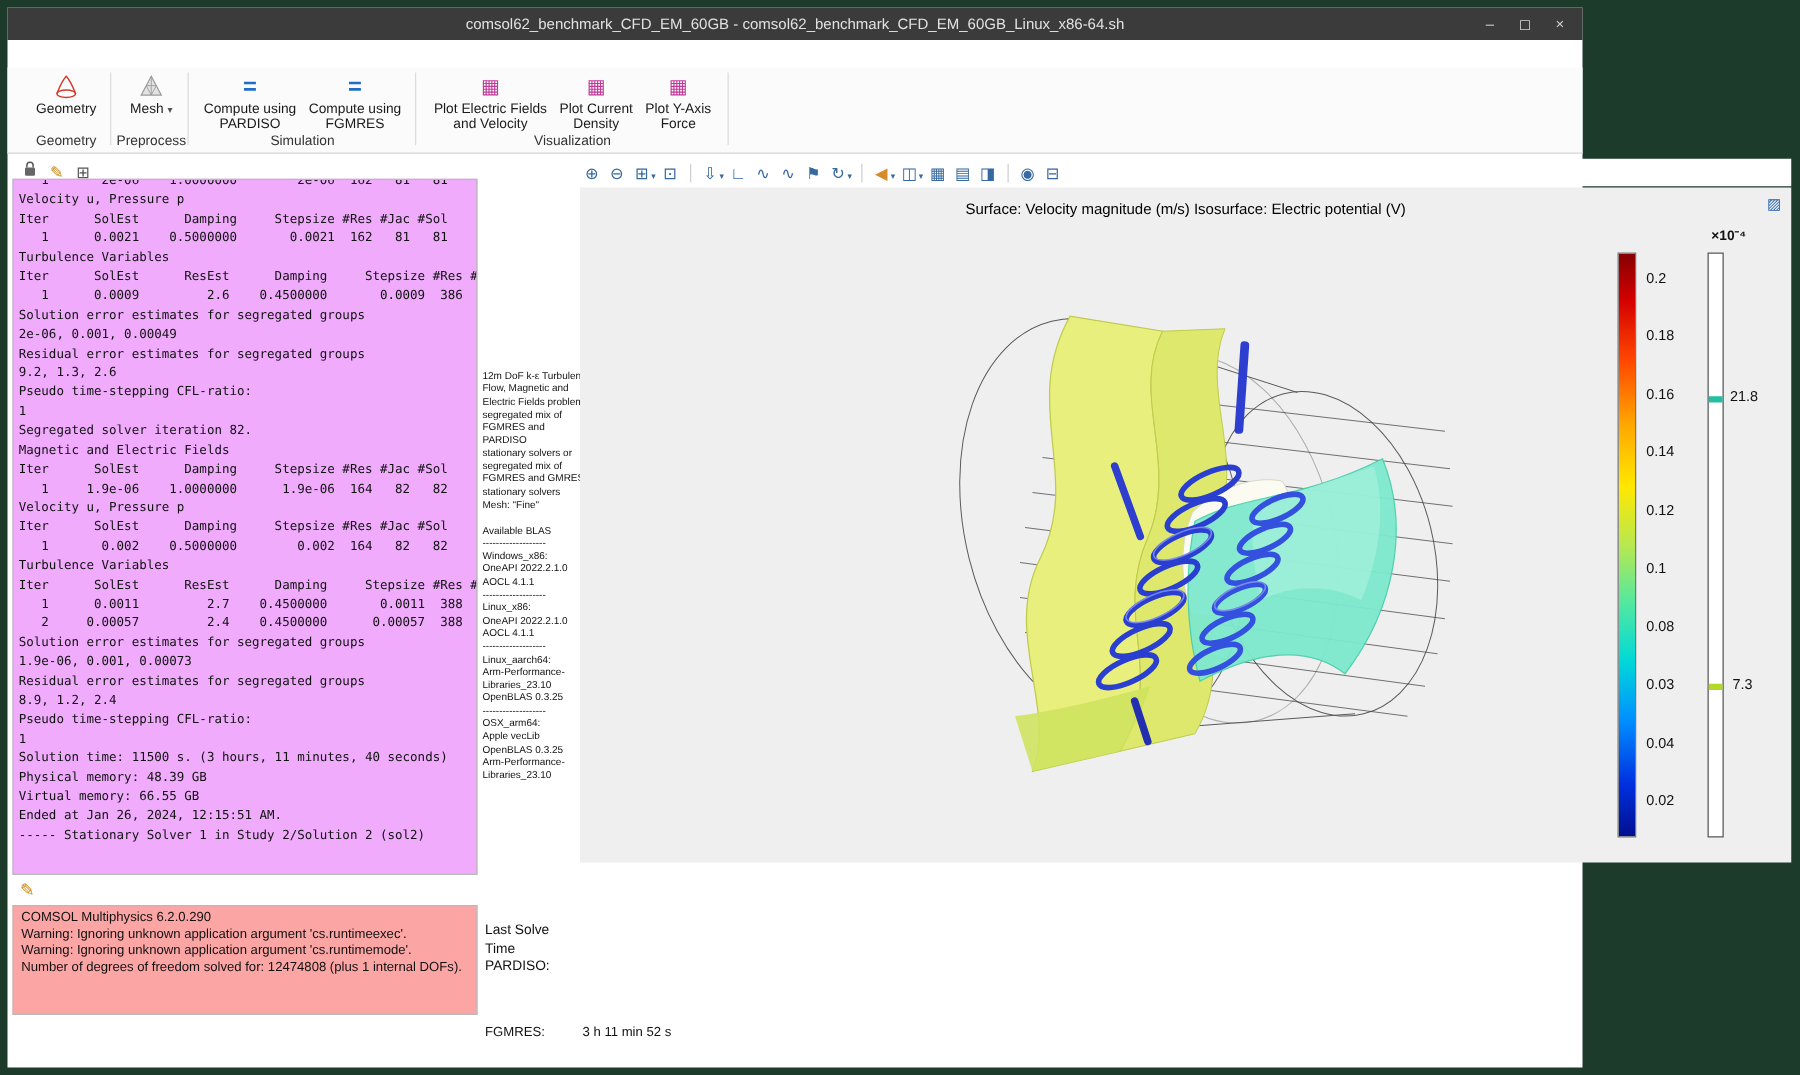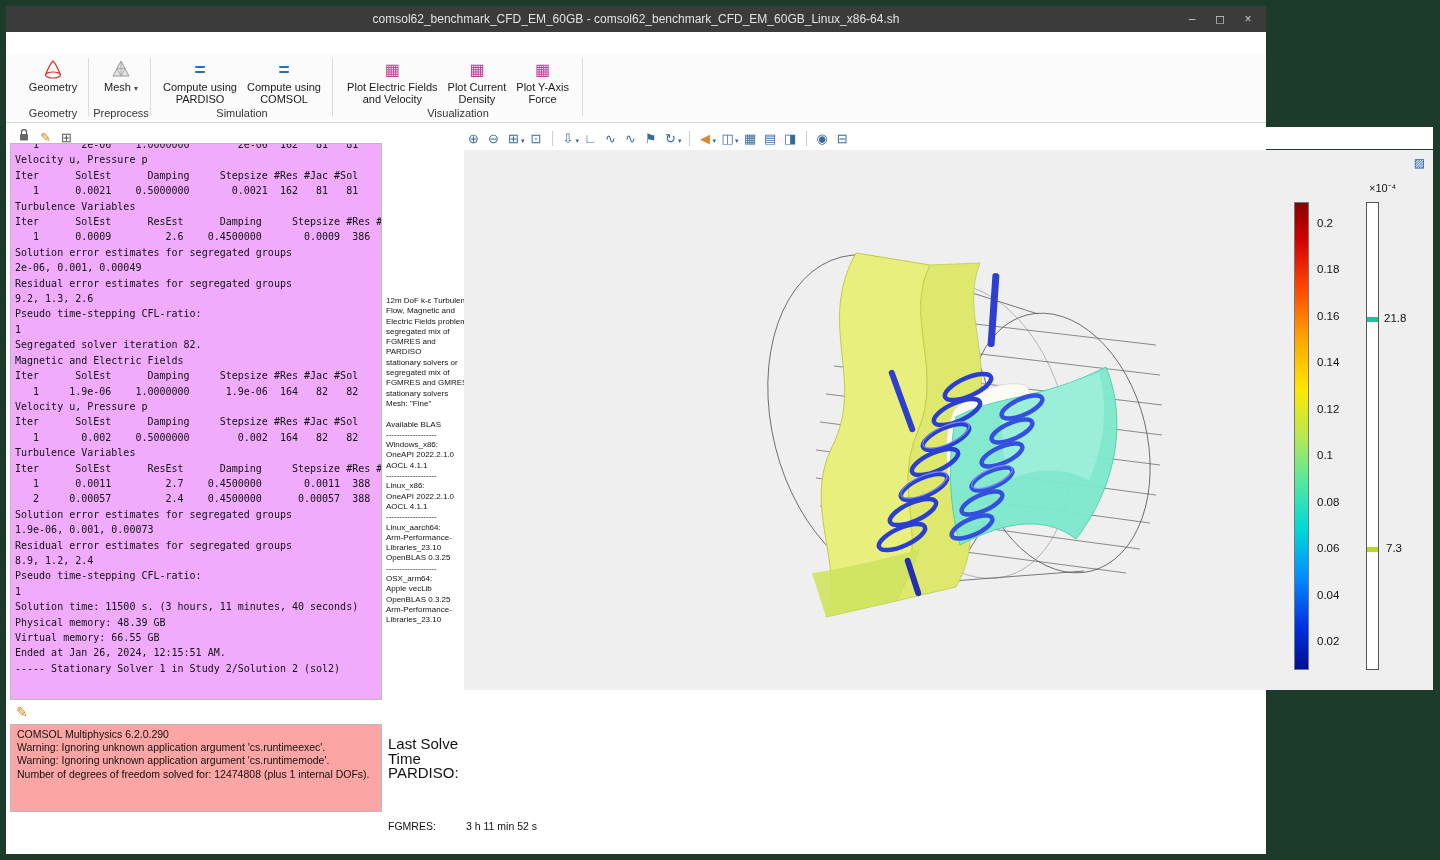--- a/index.html
+++ b/index.html
@@ -44,40 +44,40 @@
 
   .edit-under{position:absolute;left:10px;top:698px;color:#c8860a;font-size:14px;}
 
   
   .message-box{position:absolute;left:4px;top:718px;width:372px;height:88px;border:1px solid #b9b9b9;background:#fca5a5;font-size:10.5px;line-height:13.2px;padding:3px 6px;white-space:pre-line;color:#111;box-sizing:border-box;overflow:hidden;}
 
   
   .info-panel{position:absolute;left:380px;top:290px;width:86px;font-size:8px;line-height:10.3px;white-space:pre-line;color:#111;}
 
   
-  .lastsolve{position:absolute;left:382px;top:731px;font-size:15px;line-height:14.5px;white-space:pre-line;color:#111;}
+  .lastsolve{position:absolute;left:382px;top:731px;font-size:11px;line-height:14.5px;white-space:pre-line;color:#111;}
   .fgmres-label{position:absolute;left:382px;top:814px;font-size:10.5px;color:#111;}
   .fgmres-value{position:absolute;left:460px;top:814px;font-size:10.5px;color:#111;}
 
   
   .g-toolbar{position:absolute;left:458px;top:121px;width:969px;height:22px;display:flex;align-items:center;gap:1px;background:#fff;}
   .gt-icon{min-width:19px;height:19px;display:flex;align-items:center;justify-content:center;color:#35699f;font-size:13px;cursor:default;}
   .gt-icon.orange{color:#d98b2b;}
   .gt-dd{font-size:7px;color:#35699f;margin:6px 1px 0 -3px;}
   .gt-sep{width:1px;height:15px;background:#cfcfcf;margin:0 5px;}
 
   
   .g-area{position:absolute;left:458px;top:144px;width:969px;height:540px;background:#efeff0;overflow:hidden;}
   .g-title{position:absolute;top:10px;left:0;right:0;text-align:center;font-size:12px;color:#000;}
   .corner-icon{position:absolute;right:8px;top:6px;color:#1f5fae;font-size:12px;}
 
   .colorbar{position:absolute;left:830px;top:52px;width:15px;height:468px;border:1px solid #777;box-sizing:border-box;
     background:linear-gradient(to bottom,#870000 0%,#d40000 8%,#ff4500 18%,#ffa500 29%,#ffe800 40%,#b8e850 50%,#52e8a0 60%,#00d8d8 70%,#0090ff 80%,#0030e0 91%,#001090 100%);}
   .cb-ticks{position:absolute;left:853px;top:51px;height:430px;display:flex;flex-direction:column;justify-content:space-between;font-size:11.5px;color:#111;margin-top:16px;}
-  .cb-exp{position:absolute;left:905px;top:30px;font-size:11px;color:#111;}
+  .cb-exp{position:absolute;left:905px;top:30px;font-size:11px;color:#111;font-weight:bold;}
   .iso-bar{position:absolute;left:902px;top:52px;width:13px;height:468px;background:#fff;border:1px solid #555;box-sizing:border-box;}
   .iso-mark{position:absolute;left:0;right:0;height:5px;}
   .iso-mark.upper{top:114px;background:#23bfa0;}
   .iso-mark.lower{top:344px;background:#b2d929;}
   .iso-label{position:absolute;font-size:11.5px;color:#111;}
   .iso-label.upper{left:920px;top:162px;}
   .iso-label.lower{left:922px;top:392px;}
 
   .scene{position:absolute;left:240px;top:55px;width:500px;height:470px;}
 </style>
@@ -132,21 +132,21 @@
     <div class="rgroup" id="grp-sim">
       <div class="rbtn-row">
         <div class="rbtn">
           <span class="ricon icon-eq">=</span>
           <span class="rlabel">Compute using</span>
           <span class="rlabel">PARDISO</span>
         </div>
         <div class="rbtn">
           <span class="ricon icon-eq">=</span>
           <span class="rlabel">Compute using</span>
-          <span class="rlabel">COMSOL</span>
+          <span class="rlabel">FGMRES</span>
         </div>
       </div>
       <div class="grouplabel">Simulation</div>
     </div>
     <div class="rdivider" id="rdiv3"></div>
 
     <div class="rgroup" id="grp-vis">
       <div class="rbtn-row">
         <div class="rbtn">
           <span class="ricon icon-plot">▦</span>
@@ -285,20 +285,21 @@
       <span class="gt-dd">▾</span>
     <span class="gt-icon">▦</span>
     <span class="gt-icon">▤</span>
     <span class="gt-icon">◨</span>
     <span class="gt-sep"></span>
     <span class="gt-icon">◉</span>
     <span class="gt-icon">⊟</span>
   </div>
 
   <div class="g-area">
+    <div class="g-title">Surface: Velocity magnitude (m/s)  Isosurface: Electric potential (V)</div>
     <span class="corner-icon">▨</span>
 
     <svg class="scene" viewBox="0 0 500 470">
 
       <g stroke="#5a5a5a" stroke-width="0.8" fill="none">
         <ellipse cx="178" cy="215" rx="110" ry="168" transform="rotate(-14 178 215)"></ellipse>
         <ellipse cx="265" cy="226" rx="98" ry="150" transform="rotate(-14 265 226)" opacity="0.45"></ellipse>
         <ellipse cx="355" cy="238" rx="88" ry="132" transform="rotate(-14 355 238)"></ellipse>
         <line x1="150" y1="50" x2="334" y2="109"></line>
         <line x1="210" y1="379" x2="380" y2="366"></line>
@@ -355,21 +356,21 @@
 
     <div class="colorbar"></div>
     <div class="cb-ticks">
       <span>0.2</span>
       <span>0.18</span>
       <span>0.16</span>
       <span>0.14</span>
       <span>0.12</span>
       <span>0.1</span>
       <span>0.08</span>
-      <span>0.06</span>
+      <span>0.03</span>
       <span>0.04</span>
       <span>0.02</span>
     </div>
 
     <div class="cb-exp">×10⁻⁴</div>
     <div class="iso-bar">
       <div class="iso-mark upper"></div>
       <div class="iso-mark lower"></div>
     </div>
     <span class="iso-label upper">21.8</span>

